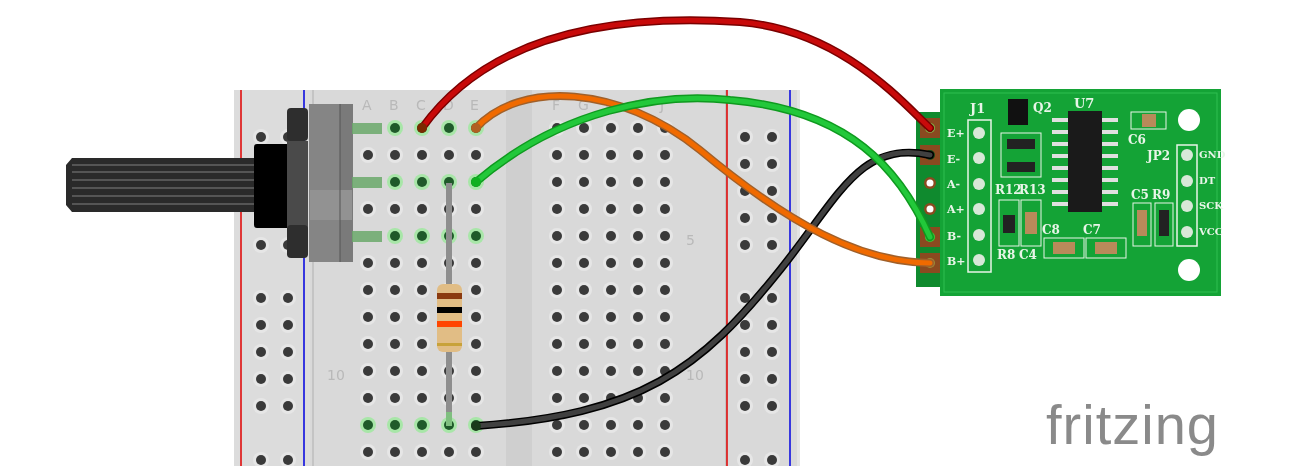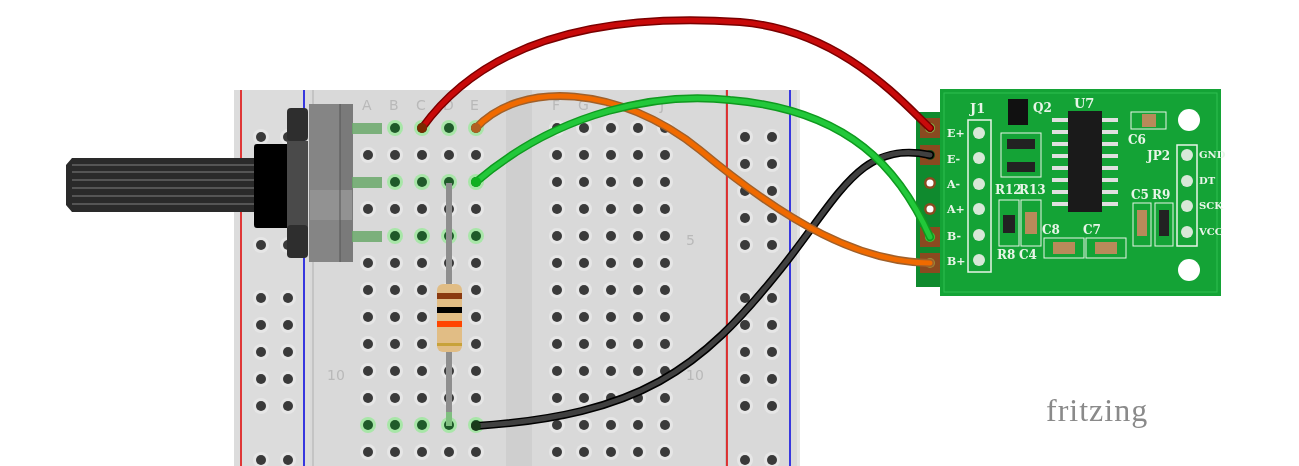--- a/index.html
+++ b/index.html
@@ -1,20 +1,20 @@
 <!DOCTYPE html>
 <html><head>
 <meta charset="utf-8">
 <style>
   html,body{margin:0;padding:0;background:#ffffff;}
   body{width:1299px;height:466px;position:relative;overflow:hidden;font-family:"Liberation Sans",sans-serif;}
   #stage{position:absolute;left:0;top:0;width:1299px;height:466px;}
   .lbl{font-family:"DejaVu Sans",sans-serif;fill:#b9b9b9;font-size:14px;}
   .pcb-txt{font-family:"DejaVu Serif",serif;fill:#e8f5e8;font-weight:bold;}
-  .logo{position:absolute;left:1046px;top:392px;font-family:Liberation Serif, serif;font-size:32px;color:#8a8a8a;letter-spacing:1px;}
+  .logo{position:absolute;left:1046px;top:392px;font-family:Liberation Sans, sans-serif;font-size:56px;color:#8a8a8a;letter-spacing:1px;}
 </style>
 </head>
 <body>
 
 <svg id="stage" width="1299" height="466" viewBox="0 0 1299 466" xmlns="http://www.w3.org/2000/svg">
   <defs>
     <radialGradient id="holeg" cx="0.5" cy="0.5" r="0.5">
       <stop offset="0" stop-color="#e8e8e8"></stop>
       <stop offset="1" stop-color="#c4c4c4"></stop>
     </radialGradient>

